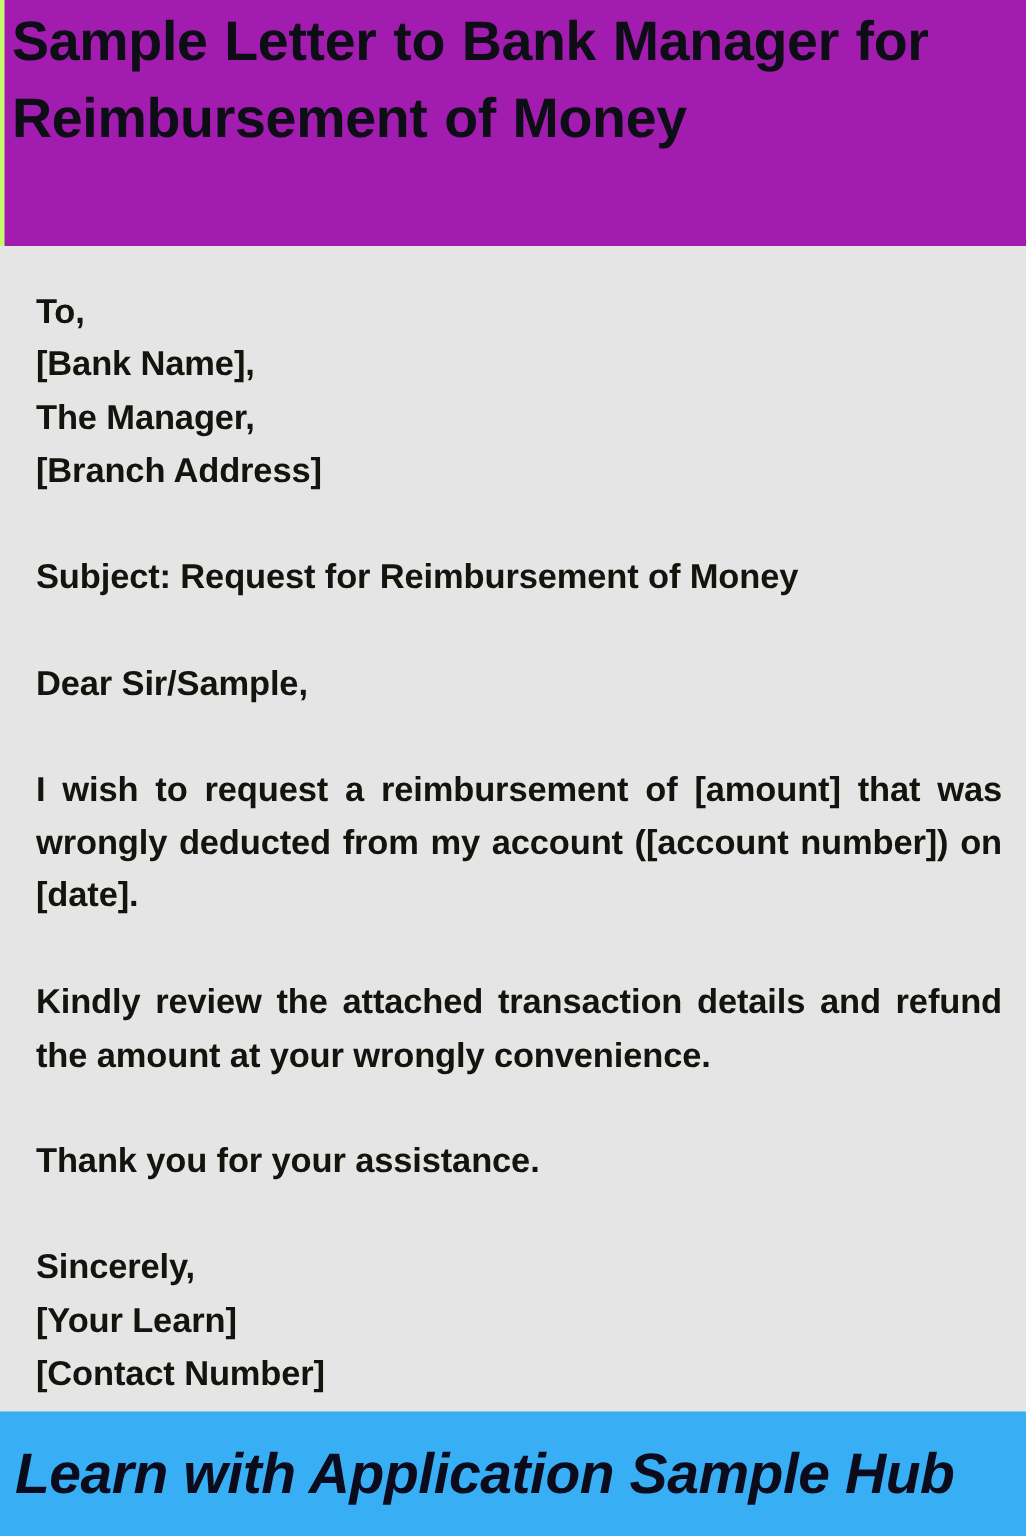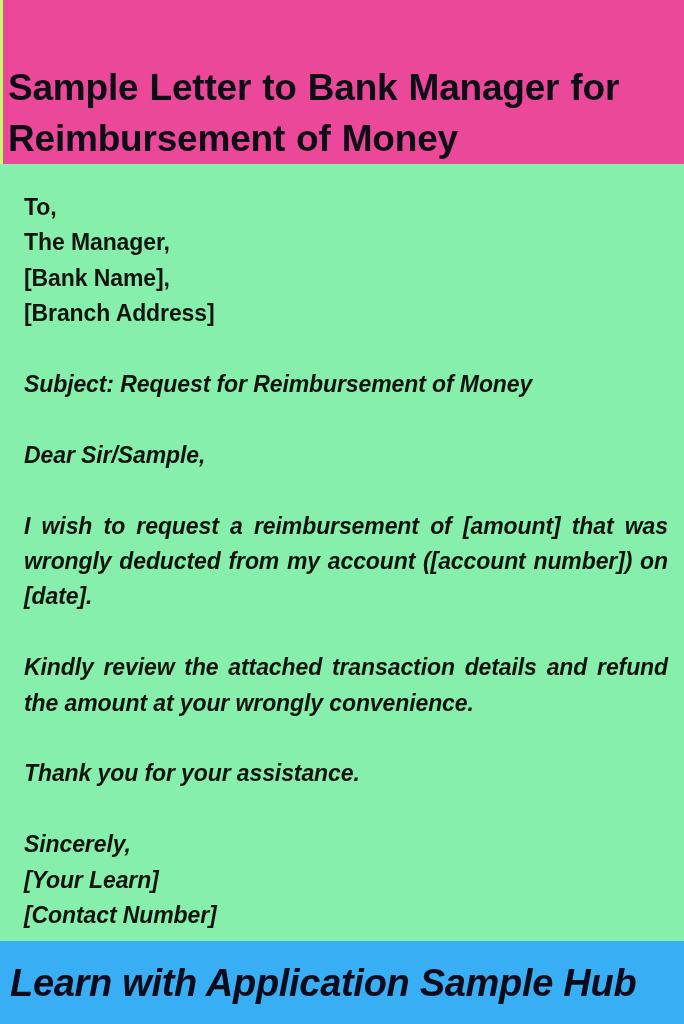--- a/index.html
+++ b/index.html
@@ -22,26 +22,26 @@
     height: 1024px;
     display: flex;
     flex-direction: column;
     background: #bffa66;
   }
 
   
   .header {
     position: relative;
     height: 164px;
-    background: #ec4899;
+    background: #a21caf;
     box-sizing: border-box;
     padding: 0 14px 0 8px;
     display: flex;
     flex-direction: column;
-    justify-content: flex-end;
+    justify-content: flex-start;
     flex: 0 0 auto;
   }
   .header-edge-strip {
     position: absolute;
     left: 0;
     top: 0;
     width: 3px;
     height: 100%;
     background: #c6fb6e;
   }
@@ -53,36 +53,35 @@
     font-weight: 700;
     color: #0d0d16;
     letter-spacing: -0.2px;
     word-spacing: 1px;
     padding-top: 2px;
   }
 
   
   .body-area {
     flex: 1 1 auto;
-    background: #86efac;
+    background: #e5e5e5;
     box-sizing: border-box;
     padding: 26px 16px 0 24px;
     overflow: hidden;
   }
   .letter-block {
     margin: 0 0 0 0;
     font-size: 23px;
     line-height: 35.4px;
     font-weight: 700;
     color: #14140f;
     letter-spacing: -0.1px;
   }
   .letter-block + .letter-block {
     margin-top: 35.4px;
-    font-style: italic;
   }
   .letter-block.justified {
     text-align: justify;
     text-justify: inter-word;
   }
   .letter-line {
     display: block;
   }
 
   
@@ -114,22 +113,22 @@
 
   <header class="header">
     <span class="header-edge-strip"></span>
     <h1 class="header-title">Sample Letter to Bank Manager for Reimbursement of Money</h1>
   </header>
 
   <main class="body-area">
 
     <p class="letter-block">
       <span class="letter-line">To,</span>
+      <span class="letter-line">[Bank Name],</span>
       <span class="letter-line">The Manager,</span>
-      <span class="letter-line">[Bank Name],</span>
       <span class="letter-line">[Branch Address]</span>
     </p>
 
     <p class="letter-block">Subject: Request for Reimbursement of Money</p>
 
     <p class="letter-block">Dear Sir/Sample,</p>
 
     <p class="letter-block justified">I wish to request a reimbursement of [amount] that was wrongly deducted from my account ([account number]) on [date].</p>
 
     <p class="letter-block justified">Kindly review the attached transaction details and refund the amount at your wrongly convenience.</p>

